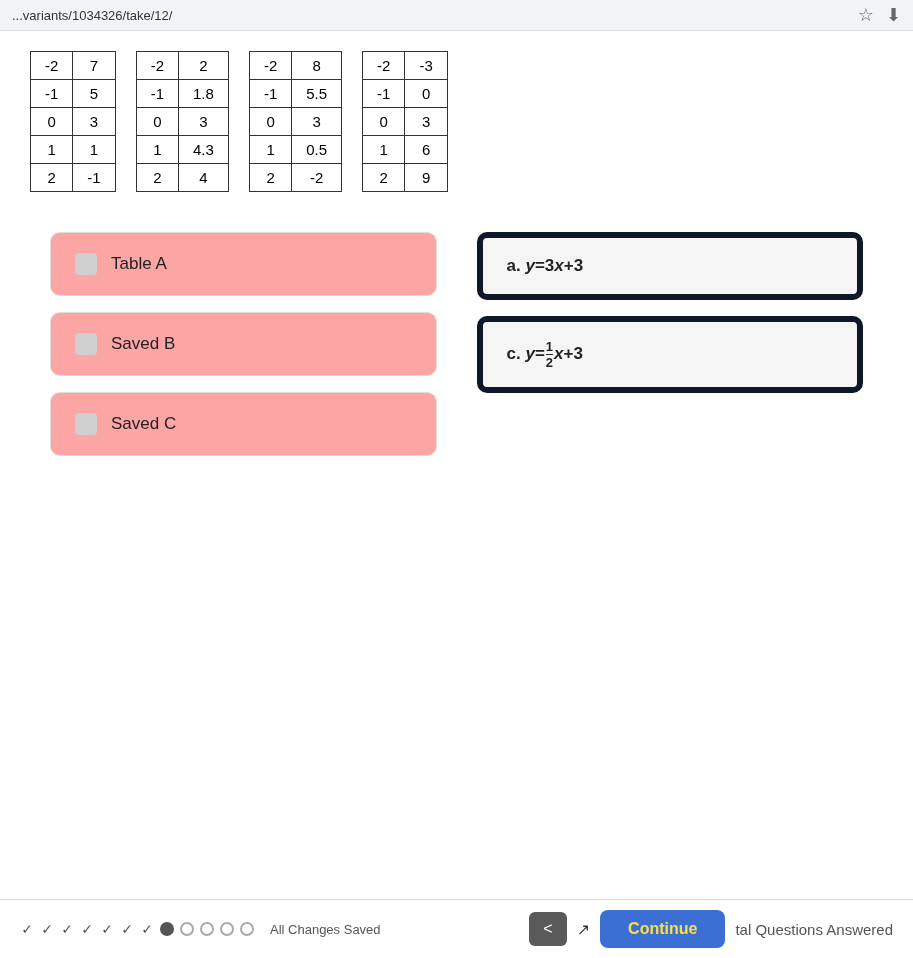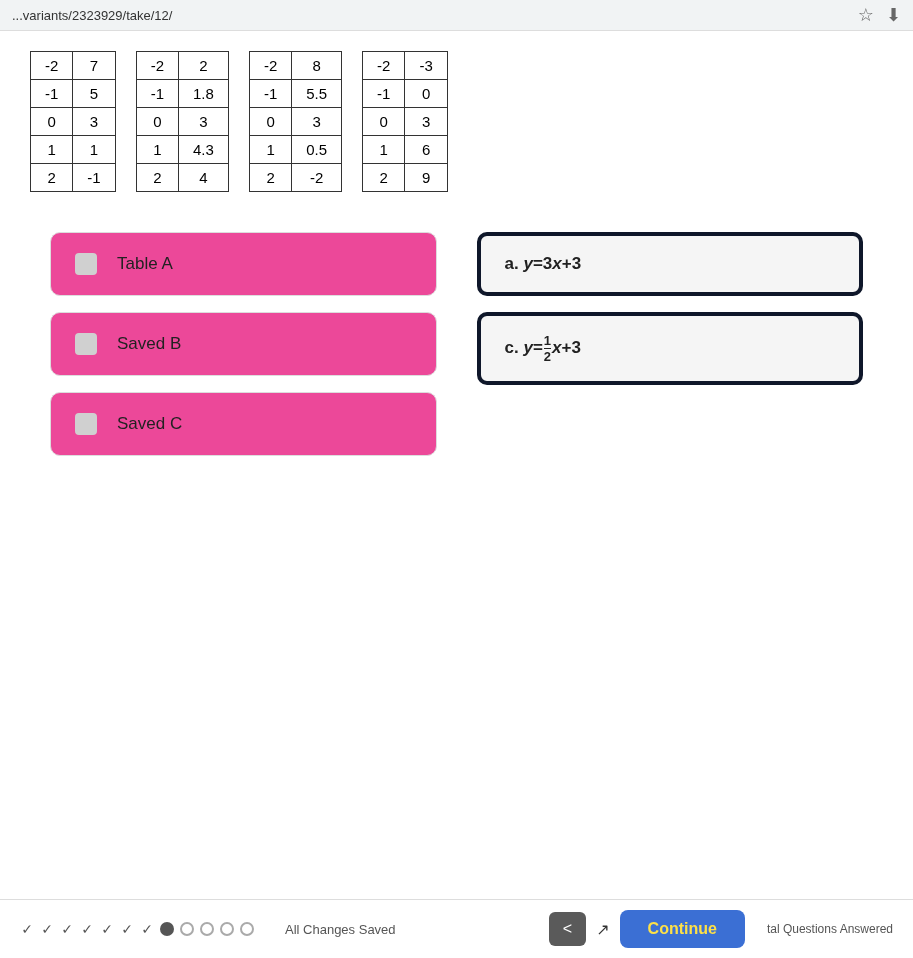--- a/index.html
+++ b/index.html
@@ -77,26 +77,26 @@
     .right-column {
       display: flex;
       flex-direction: column;
       gap: 16px;
       flex: 1;
     }
 
     .match-box {
       display: flex;
       align-items: center;
-      background: #ec4899;
+      background: #fca5a5;
       border: 1px solid #ddd;
       border-radius: 10px;
       padding: 18px 24px;
       font-size: 17px;
-      gap: 20px;
+      gap: 14px;
       min-height: 64px;
     }
 
     .match-box .drag-handle {
       width: 22px;
       height: 22px;
       background: #d0d0d0;
       border-radius: 4px;
       flex-shrink: 0;
     }
@@ -104,21 +104,21 @@
     .match-box .label {
       font-size: 17px;
       font-weight: 400;
       color: #222;
     }
 
     .equation-box {
       display: flex;
       align-items: center;
       background: #f5f5f5;
-      border: 4px solid #0f172a;
+      border: 6px solid #0f172a;
       border-radius: 10px;
       padding: 18px 24px;
       font-size: 17px;
       min-height: 64px;
     }
 
     .equation-box .eq-label {
       font-size: 17px;
       font-weight: 600;
       color: #222;
@@ -164,21 +164,21 @@
     }
 
     .dot.empty {
       background: #fff;
       border: 2px solid #aaa;
     }
 
     .changes-saved {
       font-size: 13px;
       color: #555;
-      margin-left: 21px;
+      margin-left: 6px;
       flex: 1;
     }
 
     .nav-btn {
       background: #5a5a5a;
       color: white;
       border: none;
       border-radius: 6px;
       padding: 8px 14px;
       font-size: 16px;
@@ -198,24 +198,23 @@
       color: #fde047;
       border: none;
       border-radius: 8px;
       padding: 10px 28px;
       font-size: 16px;
       font-weight: 600;
       cursor: pointer;
     }
 
     .total-questions {
-      font-size: 12px;
+      font-size: 15px;
       color: #555;
       white-space: nowrap;
-      margin-left: 12px;
     }
 
     
     .eq-text {
       font-size: 17px;
       font-weight: 700;
     }
 
     .fraction {
       display: inline-flex;
@@ -226,21 +225,21 @@
       line-height: 1;
       margin: 0 1px;
     }
     .fraction .num { border-bottom: 1.5px solid #222; padding-bottom: 1px; font-size: 13px; }
     .fraction .den { padding-top: 1px; font-size: 13px; }
   </style>
 </head>
 <body>
 
 <div class="url-bar">
-  <span class="url-text">...variants/2323929/take/12/</span>
+  <span class="url-text">...variants/1034326/take/12/</span>
   <div class="icons">
     <span>☆</span>
     <span>⬇</span>
   </div>
 </div>
 
 <div class="main-content">
 
   <div class="tables-row">
 

